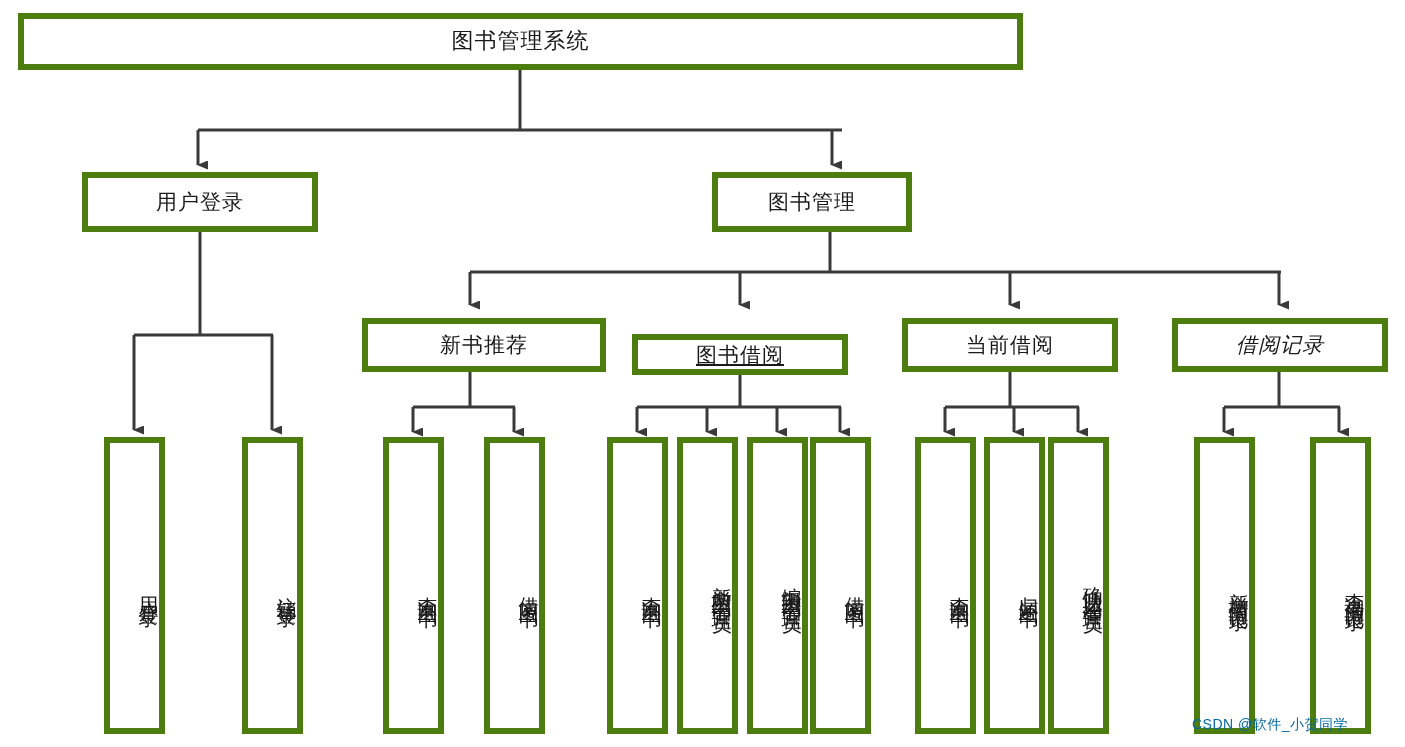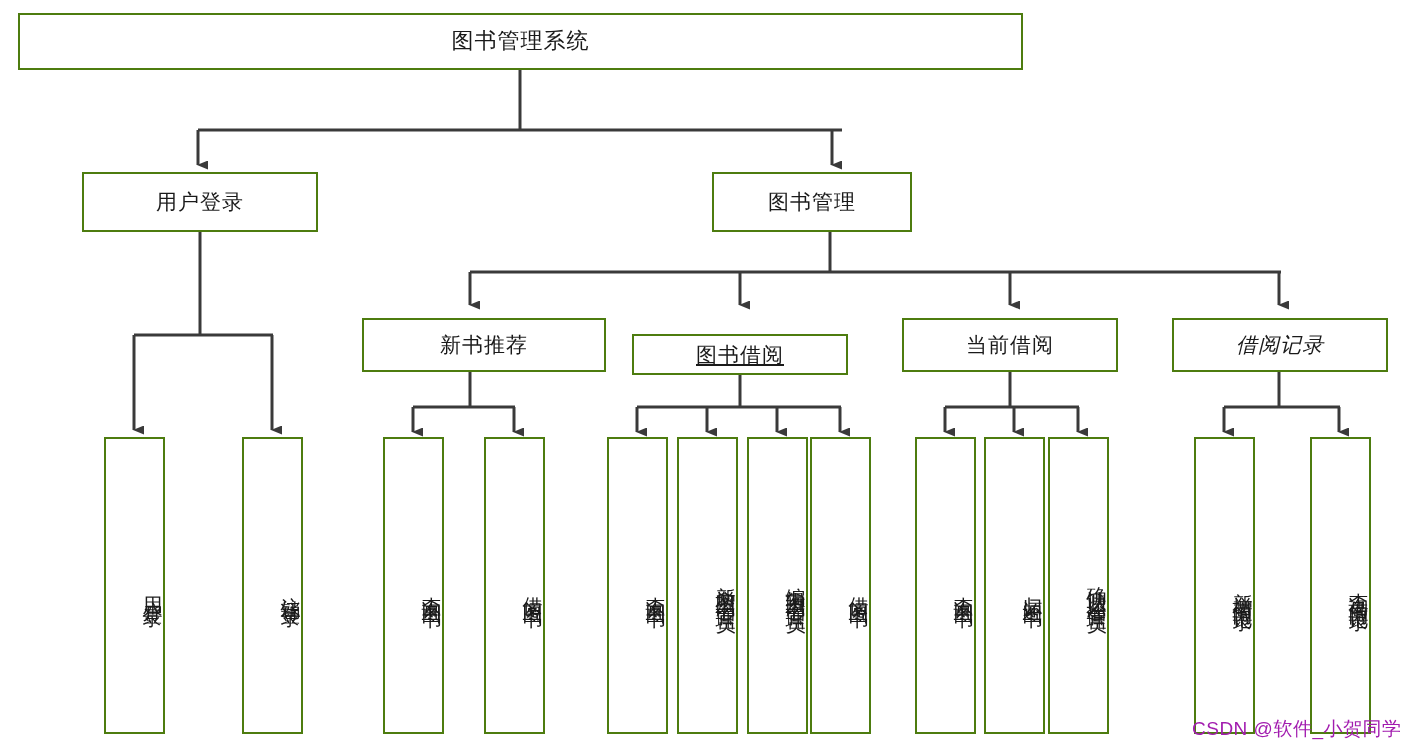--- a/index.html
+++ b/index.html
@@ -23,21 +23,21 @@
     left: 0;
     top: 0;
     width: 1405px;
     height: 747px;
     pointer-events: none;
   }
   .node {
     position: absolute;
     box-sizing: border-box;
     background: #ffffff;
-    border: 2px solid #4d7c0f;
+    border: 6px solid #4d7c0f;
     display: flex;
     align-items: center;
     justify-content: center;
     color: #1a1a1a;
   }
   .node-h {
     font-size: 21px;
     letter-spacing: 1px;
     line-height: 1.1;
     white-space: nowrap;
@@ -56,22 +56,22 @@
     padding-top: 6px;
     white-space: nowrap;
   }
   .node-v .vlabel {
     writing-mode: vertical-rl;
     text-orientation: upright;
     letter-spacing: 4px;
   }
   .watermark {
     position: absolute;
-    font-size: 19px;
-    color: #a21caf;
+    font-size: 14px;
+    color: #0369a1;
     white-space: nowrap;
     letter-spacing: 0.5px;
   }
 </style>
 </head>
 <body>
 
 <div id="diagram-root">
 
   <svg id="edge-layer" viewBox="0 0 1405 747" width="1405" height="747" xmlns="http://www.w3.org/2000/svg">

